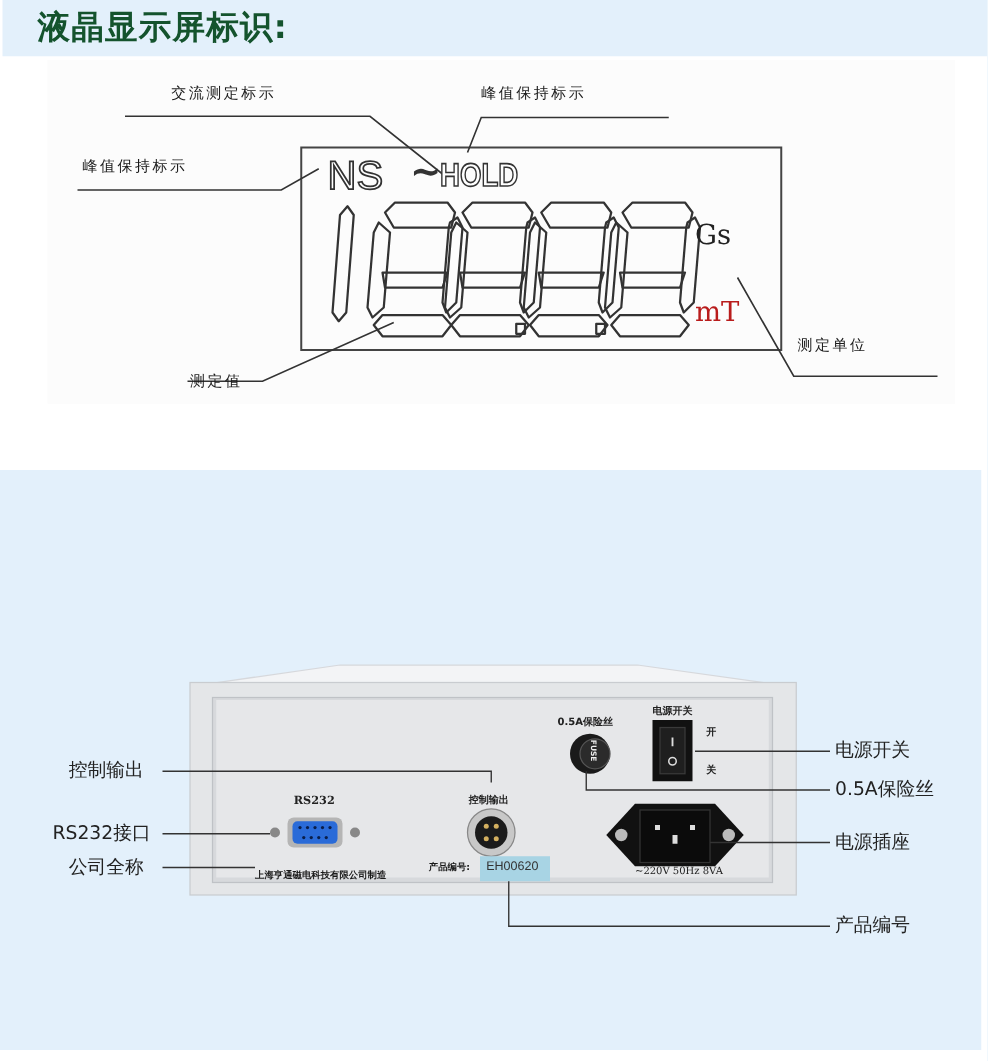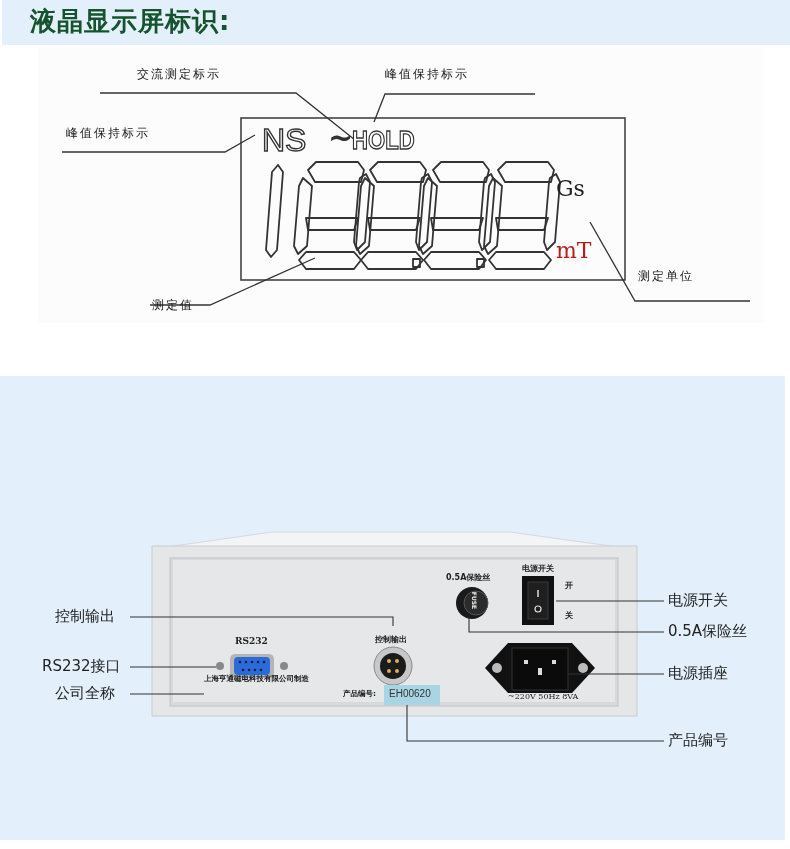--- a/index.html
+++ b/index.html
@@ -127,21 +127,21 @@
 </svg>
 
 <div class="abs" style="left:235px;top:636px;font-size:9px;font-weight:bold;color:#222;font-family:'DejaVu Serif',serif;">RS232</div>
 <div class="abs" style="left:375px;top:634px;font-size:8px;font-weight:bold;color:#222;">控制输出</div>
 <div class="abs" style="left:446px;top:572px;font-size:8px;font-weight:bold;color:#222;">0.5A保险丝</div>
 <div class="abs" style="left:466px;top:597px;font-size:6px;font-weight:bold;color:#eee;transform:rotate(90deg);">FUSE</div>
 <div class="abs" style="left:522px;top:563px;font-size:8px;font-weight:bold;color:#222;">电源开关</div>
 <div class="abs" style="left:565px;top:580px;font-size:8px;font-weight:bold;color:#222;">开</div>
 <div class="abs" style="left:565px;top:610px;font-size:8px;font-weight:bold;color:#222;">关</div>
 <div class="abs" style="left:508px;top:692px;font-size:8px;color:#222;font-family:'DejaVu Serif',serif;">~220V 50Hz 8VA</div>
-<div class="abs" style="left:204px;top:674px;font-size:7.5px;font-weight:bold;color:#1a1a1a;">上海亨通磁电科技有限公司制造</div>
+<div class="abs" style="left:204px;top:695px;font-size:7.5px;font-weight:bold;color:#1a1a1a;">上海亨通磁电科技有限公司制造</div>
 <div class="abs" style="left:343px;top:689px;font-size:7.5px;font-weight:bold;color:#1a1a1a;">产品编号:</div>
 <div class="abs" style="left:389px;top:688px;font-size:10px;color:#333;font-family:Liberation Sans, sans-serif;">EH00620</div>
 
 <div class="abs rlbl" style="left:55px;top:607px;">控制输出</div>
 <div class="abs rlbl" style="left:42px;top:657px;">RS232接口</div>
 <div class="abs rlbl" style="left:55px;top:684px;">公司全称</div>
 <div class="abs rlbl" style="left:668px;top:591px;">电源开关</div>
 <div class="abs rlbl" style="left:668px;top:622px;">0.5A保险丝</div>
 <div class="abs rlbl" style="left:668px;top:664px;text-align:center;">电源插座</div>
 <div class="abs rlbl" style="left:668px;top:731px;">产品编号</div>

